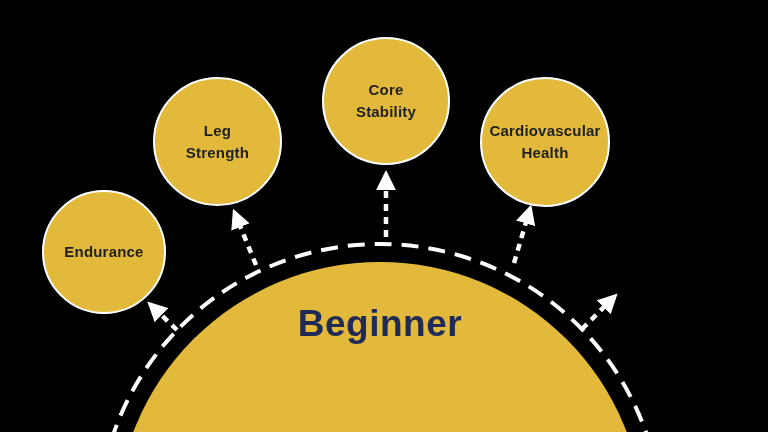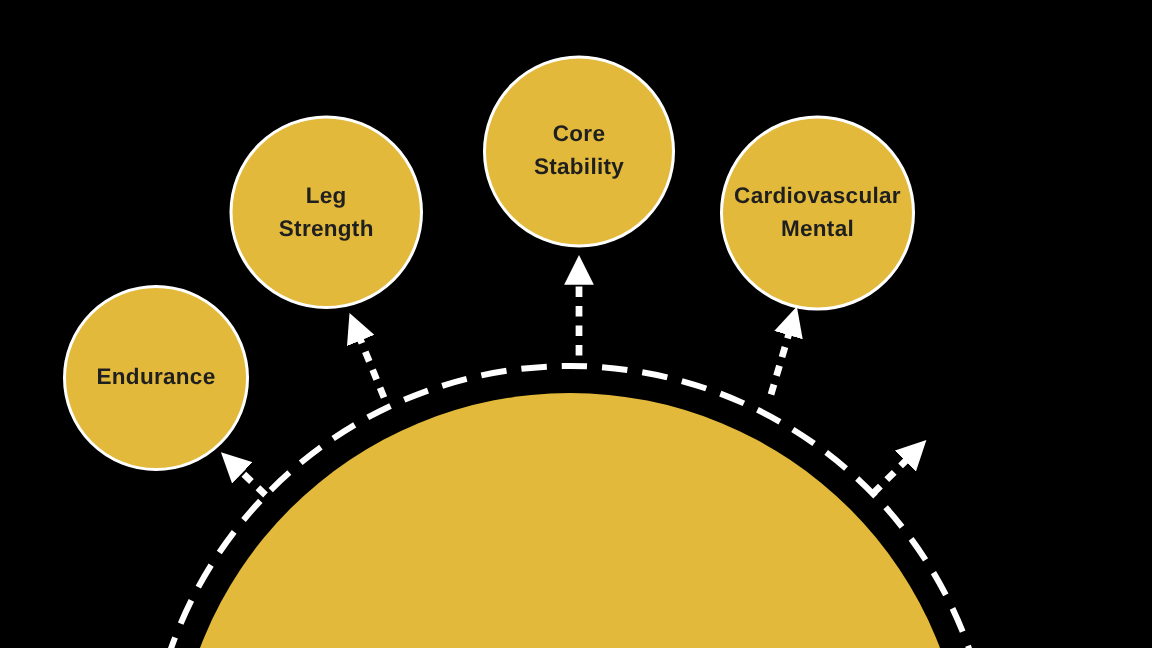--- a/index.html
+++ b/index.html
@@ -84,32 +84,33 @@
 
     <line x1="177" y1="330" x2="153" y2="307" stroke="#ffffff" stroke-width="4.5" stroke-dasharray="7 6" marker-end="url(#ah)"></line>
     <line x1="256" y1="265" x2="236" y2="216" stroke="#ffffff" stroke-width="4.5" stroke-dasharray="7 6" marker-end="url(#ah)"></line>
     <line x1="386" y1="237" x2="386" y2="178" stroke="#ffffff" stroke-width="4.5" stroke-dasharray="7 6" marker-end="url(#ah)"></line>
     <line x1="514" y1="263" x2="529" y2="212" stroke="#ffffff" stroke-width="4.5" stroke-dasharray="7 6" marker-end="url(#ah)"></line>
     <line x1="582" y1="329" x2="612" y2="299" stroke="#ffffff" stroke-width="4.5" stroke-dasharray="7 6" marker-end="url(#ah)"></line>
   </svg>
 
   <div class="big-circle">
     <div class="big-title">
+      <span>Beginner</span>
     </div>
   </div>
 
   <div class="node node-endurance">
     <span class="node-label">Endurance</span>
   </div>
   <div class="node node-leg-strength">
     <span class="node-label">Leg
 Strength</span>
   </div>
   <div class="node node-core-stability">
     <span class="node-label">Core
 Stability</span>
   </div>
   <div class="node node-cardiovascular">
     <span class="node-label">Cardiovascular
-Mental</span>
+Health</span>
   </div>
 
 </div>
 
 </body></html>

